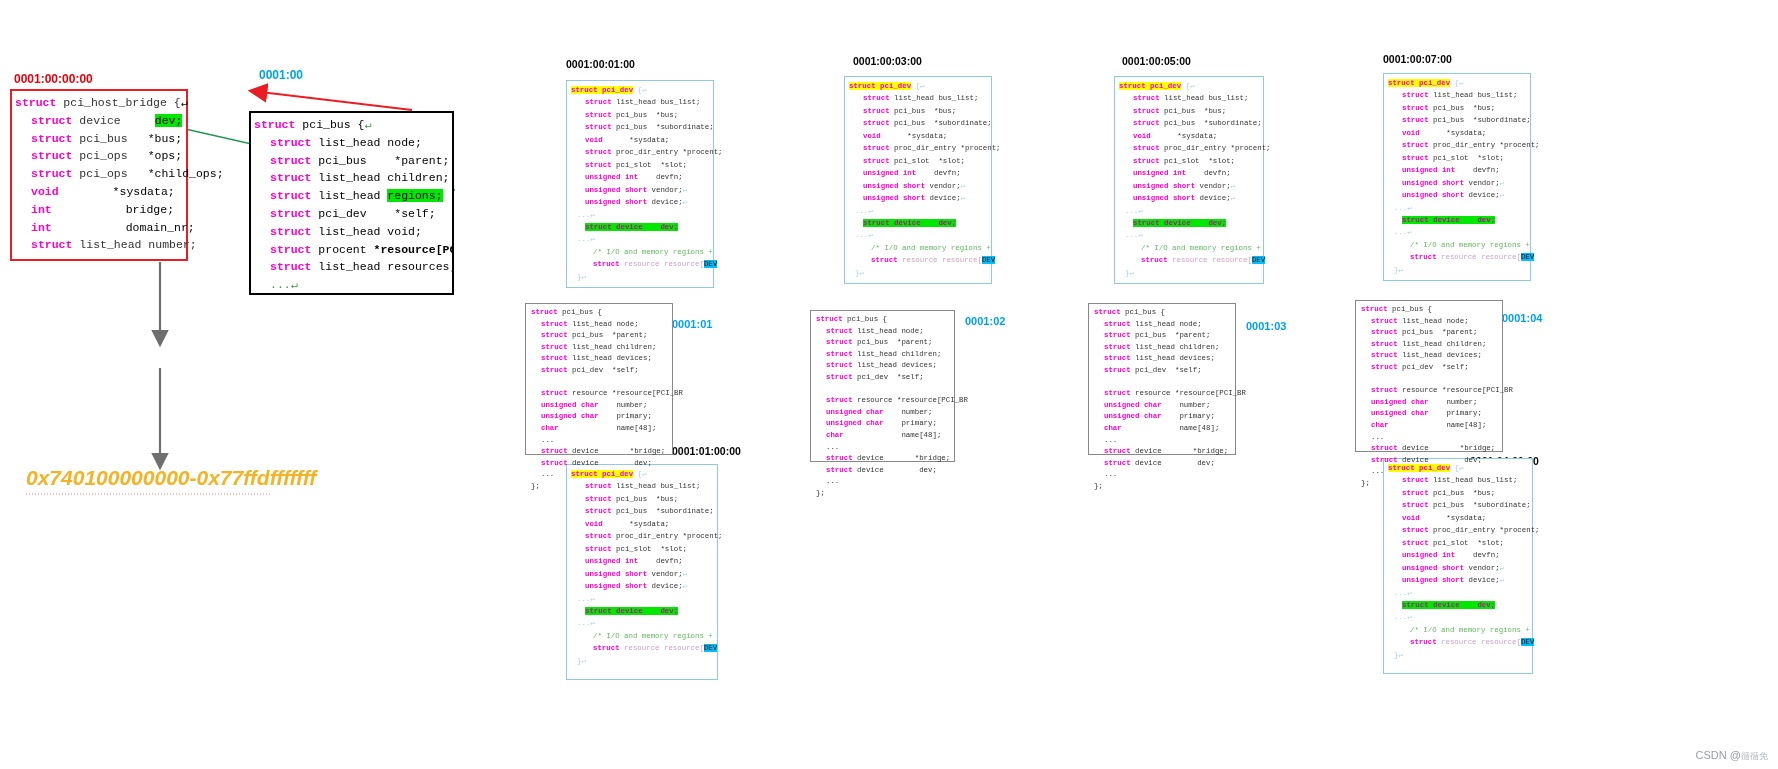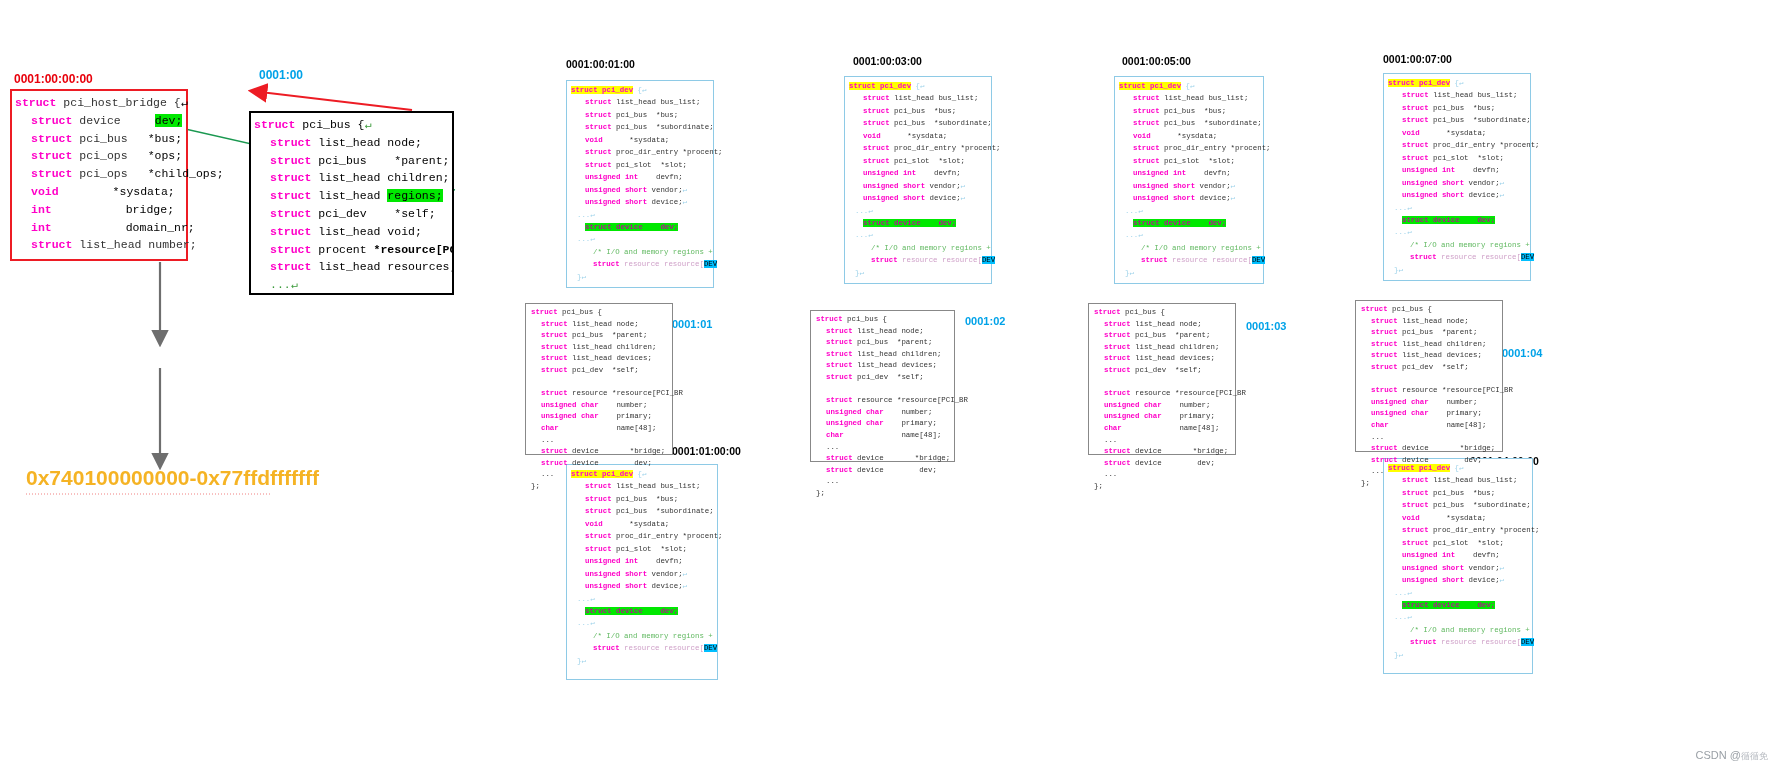--- a/index.html
+++ b/index.html
@@ -49,21 +49,21 @@
   .busbox .kw{color:#ff00c8;font-weight:bold;}
   .busbox .ty{color:#333;}
 
   
   svg.arrows{position:absolute;left:0;top:0;width:1778px;height:769px;pointer-events:none;}
 
   
   .addr{position:absolute;font-weight:bold;white-space:nowrap;
         font-family:"Liberation Sans",sans-serif;}
   #addr1{color:#29b6f6;font-size:21px;left:25px;top:343px;}
-  #addr2{color:#f5b324;font-size:21px;left:26px;top:466px;}
+  #addr2{color:#f5b324;font-size:21px;left:26px;top:466px;font-style:italic;}
 
   .watermark{position:absolute;right:10px;bottom:6px;color:#9aa0a6;font-size:11px;}
   .watermark .cn{color:#b8bcc2;font-size:9px;}
 </style>
 </head>
 <body>
 
 <div class="canvas">
 
   <svg class="arrows" viewBox="0 0 1778 769">
@@ -298,21 +298,21 @@
         <div class="ln" style="padding-left:10px"><span class="kw">struct</span><span class="ty">&nbsp;resource&nbsp;*resource[PCI_BR</span></div>
         <div class="ln" style="padding-left:10px"><span class="kw">unsigned char</span><span class="ty">&nbsp;&nbsp;&nbsp;&nbsp;number;</span></div>
         <div class="ln" style="padding-left:10px"><span class="kw">unsigned char</span><span class="ty">&nbsp;&nbsp;&nbsp;&nbsp;primary;</span></div>
         <div class="ln" style="padding-left:10px"><span class="kw">char</span><span class="ty">&nbsp;&nbsp;&nbsp;&nbsp;&nbsp;&nbsp;&nbsp;&nbsp;&nbsp;&nbsp;&nbsp;&nbsp;&nbsp;name[48];</span></div>
         <div class="ln" style="padding-left:10px"><span class="ty">...</span></div>
         <div class="ln" style="padding-left:10px"><span class="kw">struct</span><span class="ty">&nbsp;device&nbsp;&nbsp;&nbsp;&nbsp;&nbsp;&nbsp;&nbsp;*bridge;</span></div>
         <div class="ln" style="padding-left:10px"><span class="kw">struct</span><span class="ty">&nbsp;device&nbsp;&nbsp;&nbsp;&nbsp;&nbsp;&nbsp;&nbsp;&nbsp;dev;</span></div>
         <div class="ln" style="padding-left:10px"><span class="ty">...</span></div>
         <div class="ln" style="padding-left:0px"><span class="ty">};</span></div>
       </div>
-      <div class="lbl lbl-cyan" style="left: 1502px; top: 312px; font-size: 11px; margin-top: 35px;">0001:04</div>
+      <div class="lbl lbl-cyan" style="left: 1502px; top: 312px; font-size: 11px;">0001:04</div>
       <div class="box mono busbox" style="left: 1355px; top: 300px; width: 148px; height: 152px;">
         <div class="ln"><span class="kw">struct</span><span class="ty"> pci_bus {</span></div>
         <div class="ln" style="padding-left:10px"><span class="kw">struct</span><span class="ty">&nbsp;list_head&nbsp;node;</span></div>
         <div class="ln" style="padding-left:10px"><span class="kw">struct</span><span class="ty">&nbsp;pci_bus&nbsp;&nbsp;*parent;</span></div>
         <div class="ln" style="padding-left:10px"><span class="kw">struct</span><span class="ty">&nbsp;list_head&nbsp;children;</span></div>
         <div class="ln" style="padding-left:10px"><span class="kw">struct</span><span class="ty">&nbsp;list_head&nbsp;devices;</span></div>
         <div class="ln" style="padding-left:10px"><span class="kw">struct</span><span class="ty">&nbsp;pci_dev&nbsp;&nbsp;*self;</span></div>
         <div class="ln">&nbsp;</div>
         <div class="ln" style="padding-left:10px"><span class="kw">struct</span><span class="ty">&nbsp;resource&nbsp;*resource[PCI_BR</span></div>
         <div class="ln" style="padding-left:10px"><span class="kw">unsigned char</span><span class="ty">&nbsp;&nbsp;&nbsp;&nbsp;number;</span></div>

